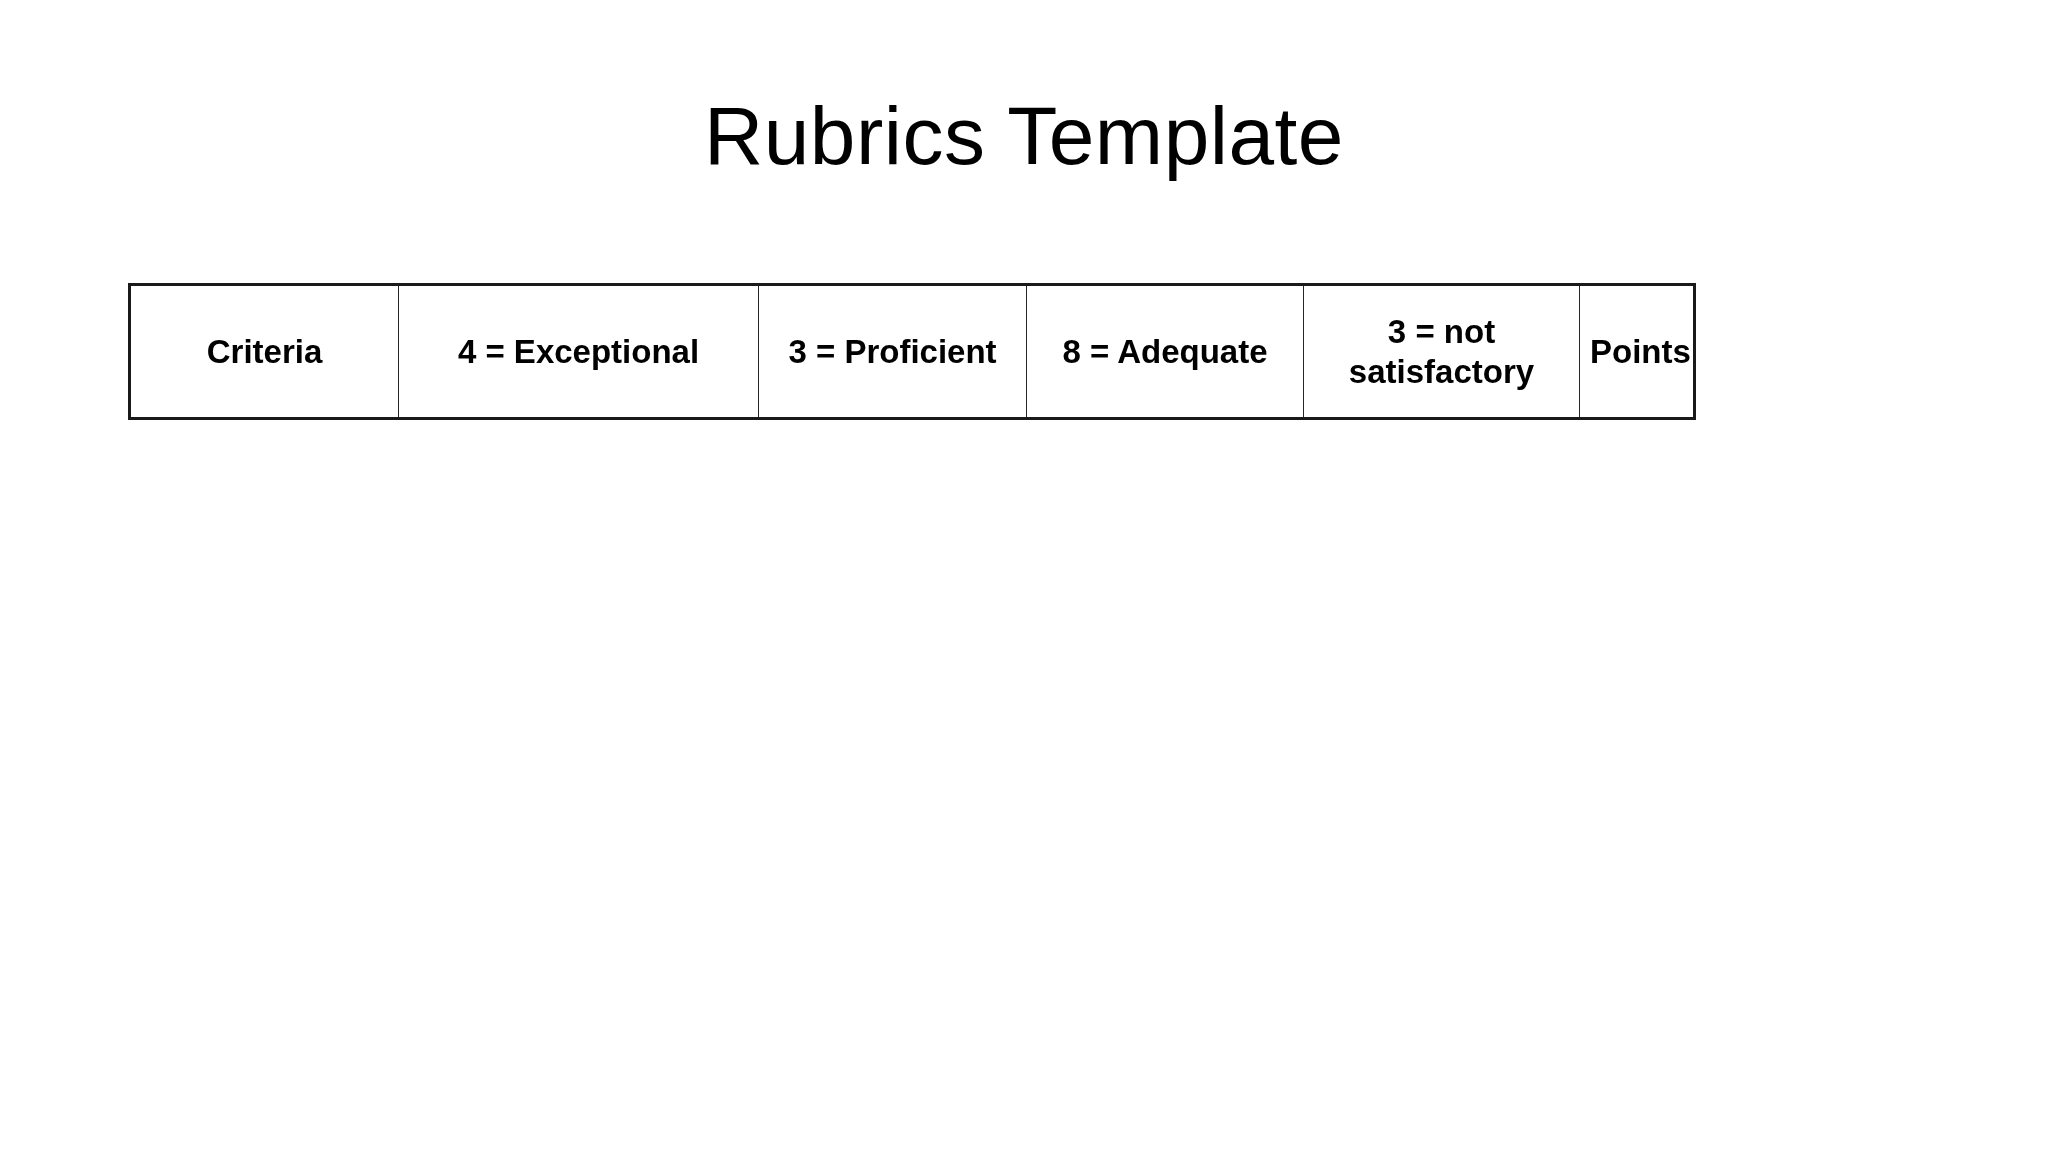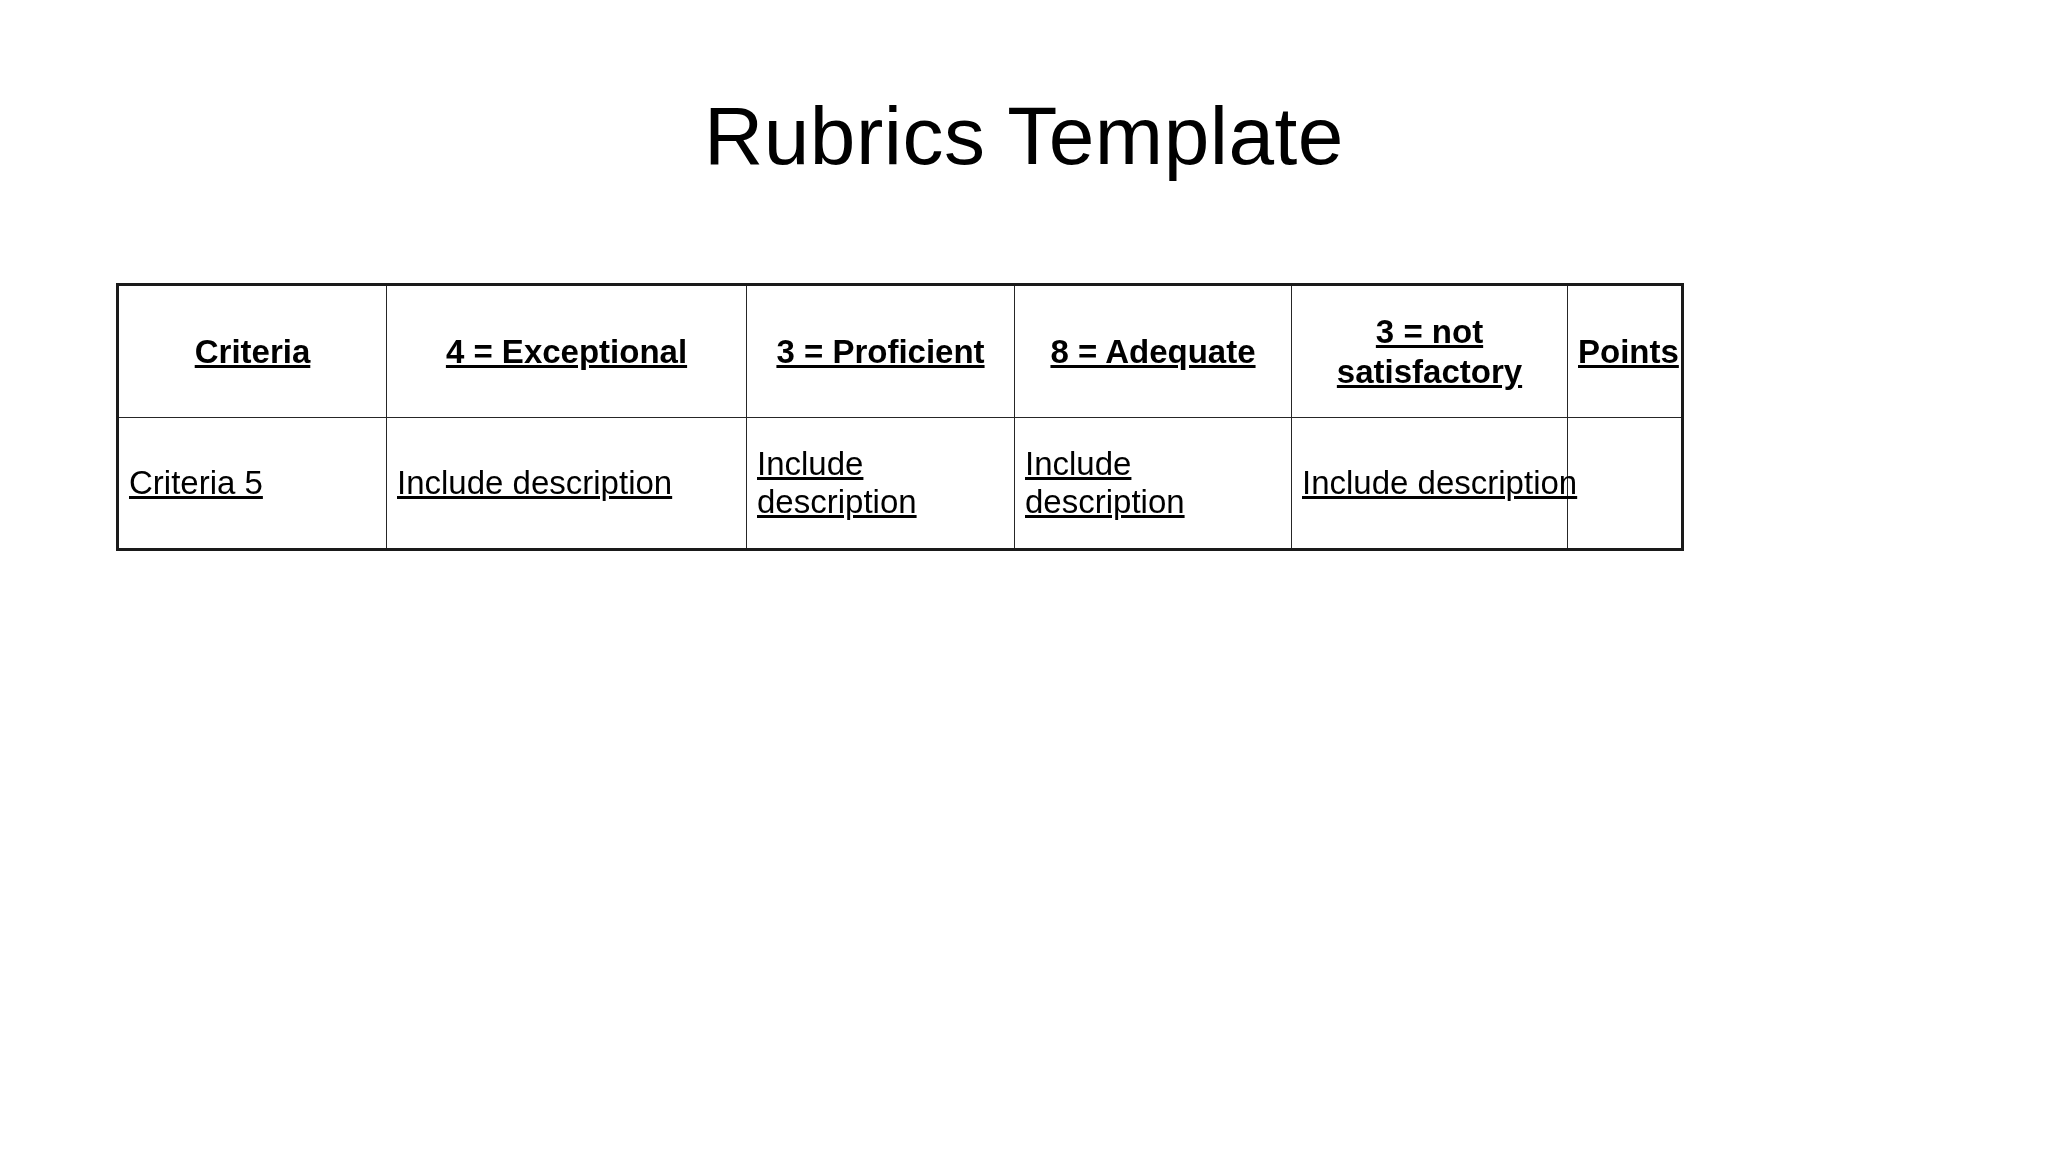--- a/index.html
+++ b/index.html
@@ -33,24 +33,23 @@
     font-weight: 300;
     font-stretch: condensed;
     line-height: 1.0;
     letter-spacing: 0.5px;
     color: #000000;
     white-space: nowrap;
   }
 
   .rubric-table-wrap {
     position: absolute;
-    left: 116px;
+    left: 128px;
     top: 283px;
     width: 1565px;
-    text-decoration: underline;
   }
 
   table.rubric {
     border-collapse: collapse;
     table-layout: fixed;
     width: 1565px;
     border: 3px solid #1a1a1a;
   }
 
   table.rubric td,
@@ -130,25 +129,17 @@
           <th class="header-nowrap">Criteria</th>
           <th class="header-nowrap">4 = Exceptional</th>
           <th class="header-nowrap">3 = Proficient</th>
           <th class="header-nowrap">8 = Adequate</th>
           <th class="header-wrap">3 = not satisfactory</th>
           <th class="header-nowrap">Points</th>
         </tr>
       </thead>
 
       <tbody>
-        <tr>
-          <td class="cell-wide">Criteria 5</td>
-          <td class="cell-wide">Include description</td>
-          <td class="cell-narrow">Include description</td>
-          <td class="cell-narrow">Include description</td>
-          <td class="cell-wide">Include description</td>
-          <td class="cell-points"></td>
-        </tr>
       </tbody>
     </table>
   </div>
 
 </div>
 
 </body></html>

